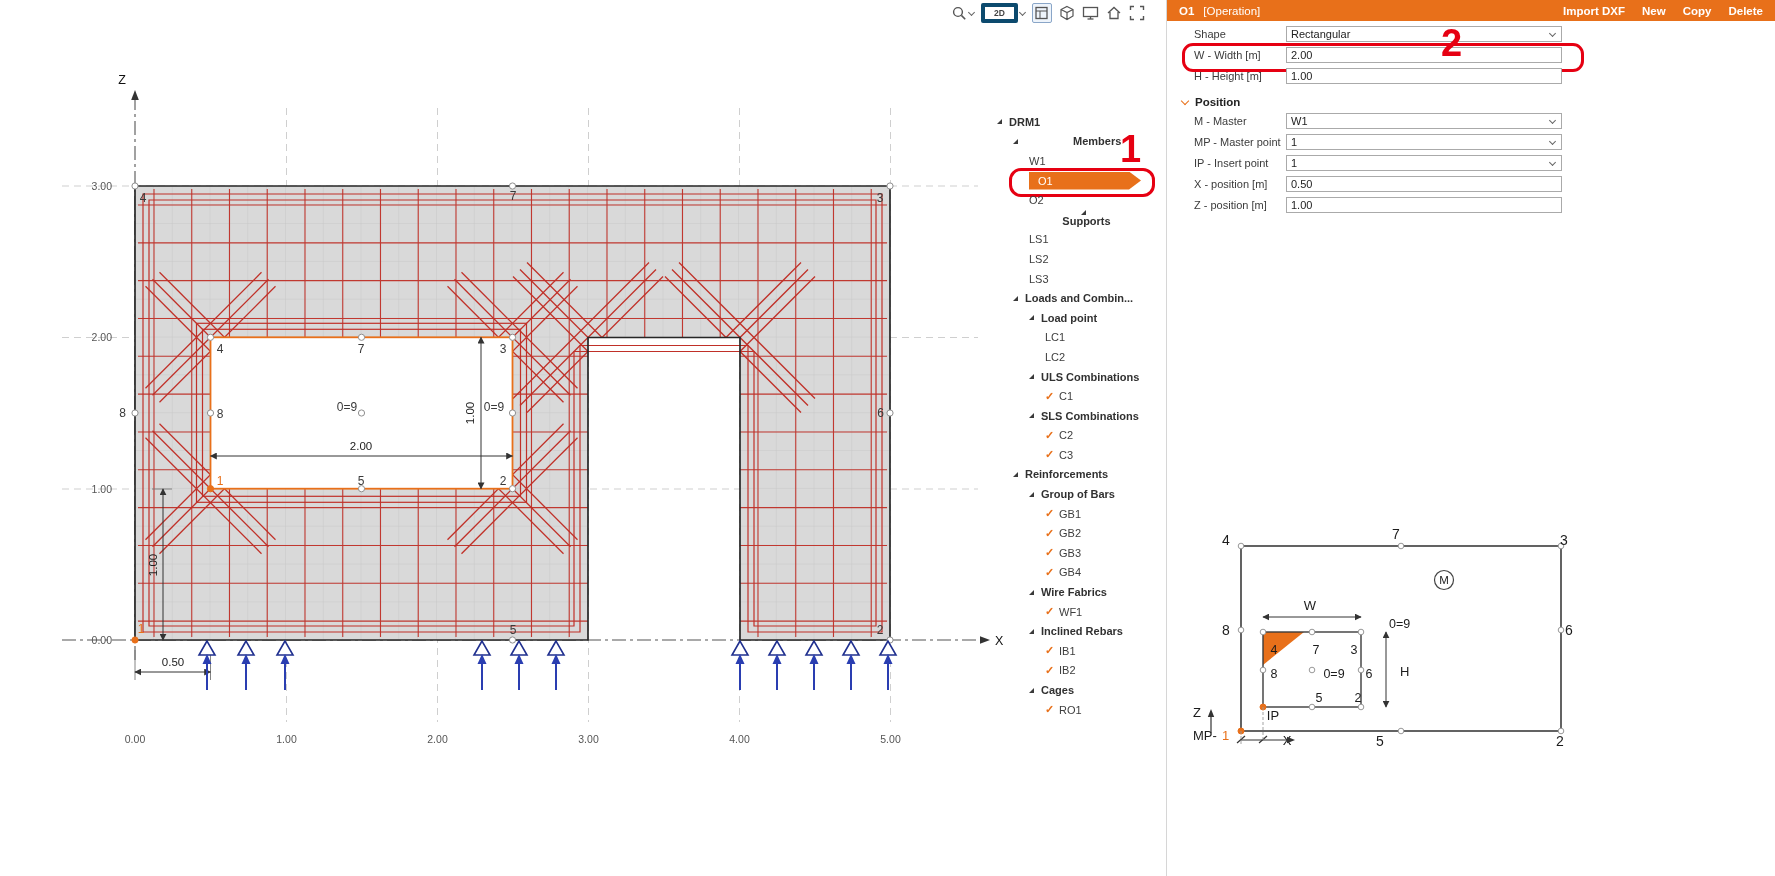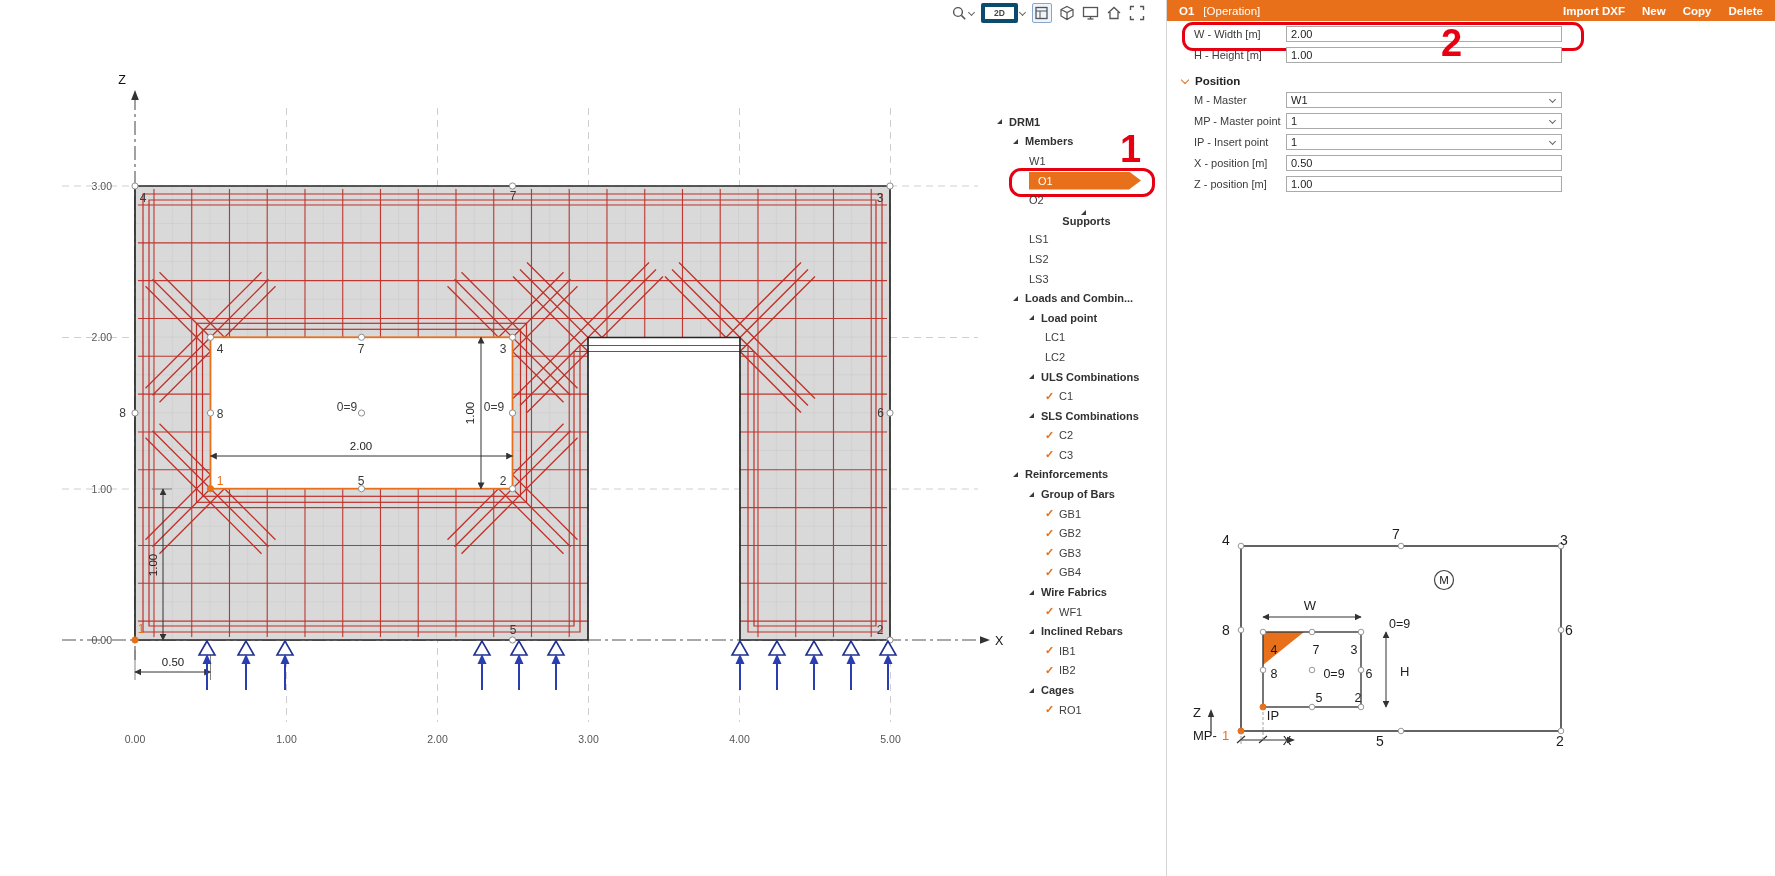--- a/index.html
+++ b/index.html
@@ -299,21 +299,21 @@
         <path d="M1.5 5 L1.5 1.5 L5 1.5 M11 1.5 L14.5 1.5 L14.5 5 M14.5 11 L14.5 14.5 L11 14.5 M5 14.5 L1.5 14.5 L1.5 11" fill="none" stroke="#555" stroke-width="1.4"></path>
       </svg>
     </div>
   </div>
 
   <div class="tree">
       <div class="tree-row group" style="padding-left: 1px;">
         <span class="tw"></span>
         <span class="tl">DRM1</span>
       </div>
-      <div class="tree-row group" style="padding-left: 17px;">
+      <div class="tree-row group" style="padding-left: 17px; gap: 48px;">
         <span class="tw"></span>
         <span class="tl">Members</span>
       </div>
       <div class="tree-row" style="padding-left: 33px;">
         <span class="tl">W1</span>
       </div>
       <div class="tree-row selected" style="padding-left: 33px;">
         <span class="banner">
           <span class="tl">O1</span>
         </span>
@@ -427,20 +427,27 @@
       <span class="ph-title">O1</span>
       <span class="ph-tag">[Operation]</span>
       <span class="ph-buttons">
           <span>Import DXF</span>
           <span>New</span>
           <span>Copy</span>
           <span>Delete</span>
         </span>
     </div>
     <div id="panel-body">
+        <div class="prow">
+          <span class="plabel">Shape</span>
+          <div class="pcontrol">
+            <span>Rectangular</span>
+            <span class="dd-arrow"></span>
+          </div>
+        </div>
         <div class="prow annotated">
           <span class="plabel">W - Width [m]</span>
           <input class="pcontrol" type="text" value="2.00" style="">
         </div>
         <div class="prow">
           <span class="plabel">H - Height [m]</span>
           <input class="pcontrol" type="text" value="1.00" style="">
         </div>
         <div class="section-header">
           <span class="sec-chevron"></span>

